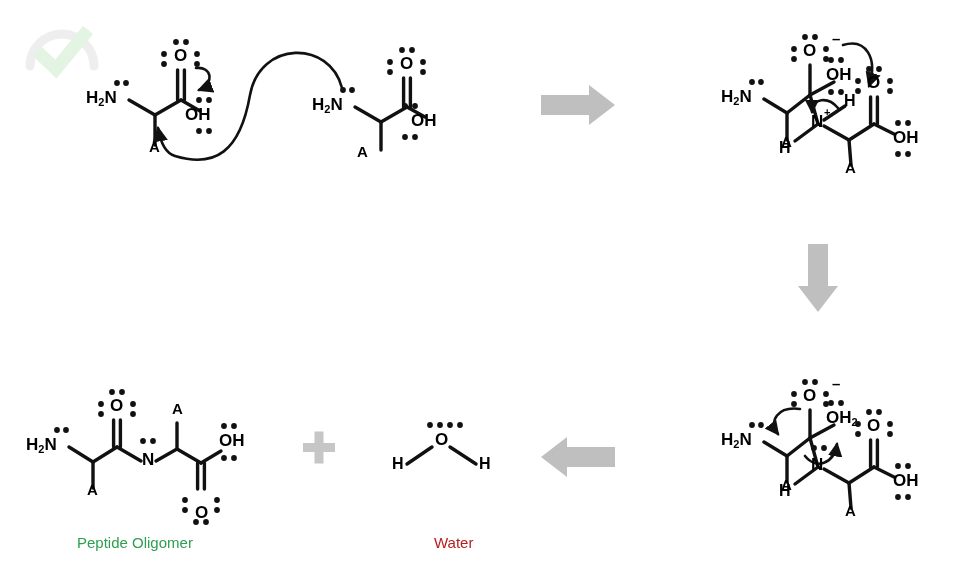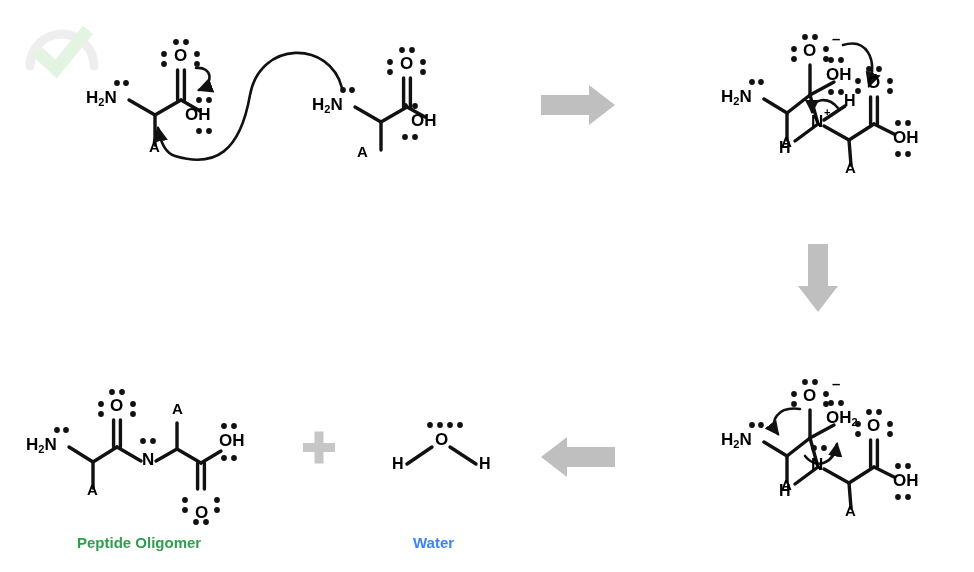--- a/index.html
+++ b/index.html
@@ -24,21 +24,21 @@
   }
   .lbl {
     position: absolute;
     font-family: "Liberation Sans", sans-serif;
     font-weight: bold;
     white-space: nowrap;
   }
   .caption {
     position: absolute;
     font-family: "Liberation Sans", sans-serif;
-    font-weight: bold;
+    font-weight: normal;
     font-size: 15px;
     white-space: nowrap;
   }
   .wm {
     position: absolute;
     left: 22px;
     top: 22px;
     width: 80px;
     height: 58px;
     opacity: 0.30;
@@ -361,15 +361,15 @@
 
   <div class="lbl" style="left:87px; top:481px; font-size:15px;">A</div>
   <div class="lbl" style="left:172px; top:400px; font-size:15px;">A</div>
 
   <div class="lbl" style="left:435px; top:430px; font-size:17px;">O</div>
   <div class="lbl" style="left:392px; top:455px; font-size:16px;">H</div>
   <div class="lbl" style="left:479px; top:455px; font-size:16px;">H</div>
 
   <div class="caption" style="left:77px; top:534px; color:#2e9e4f;">Peptide Oligomer</div>
 
-  <div class="caption" style="left:413px; top:534px; color:#3b82f6;">Water</div>
+  <div class="caption" style="left:434px; top:534px; color:#b91c1c;">Water</div>
 
 </div>
 
 </body></html>

